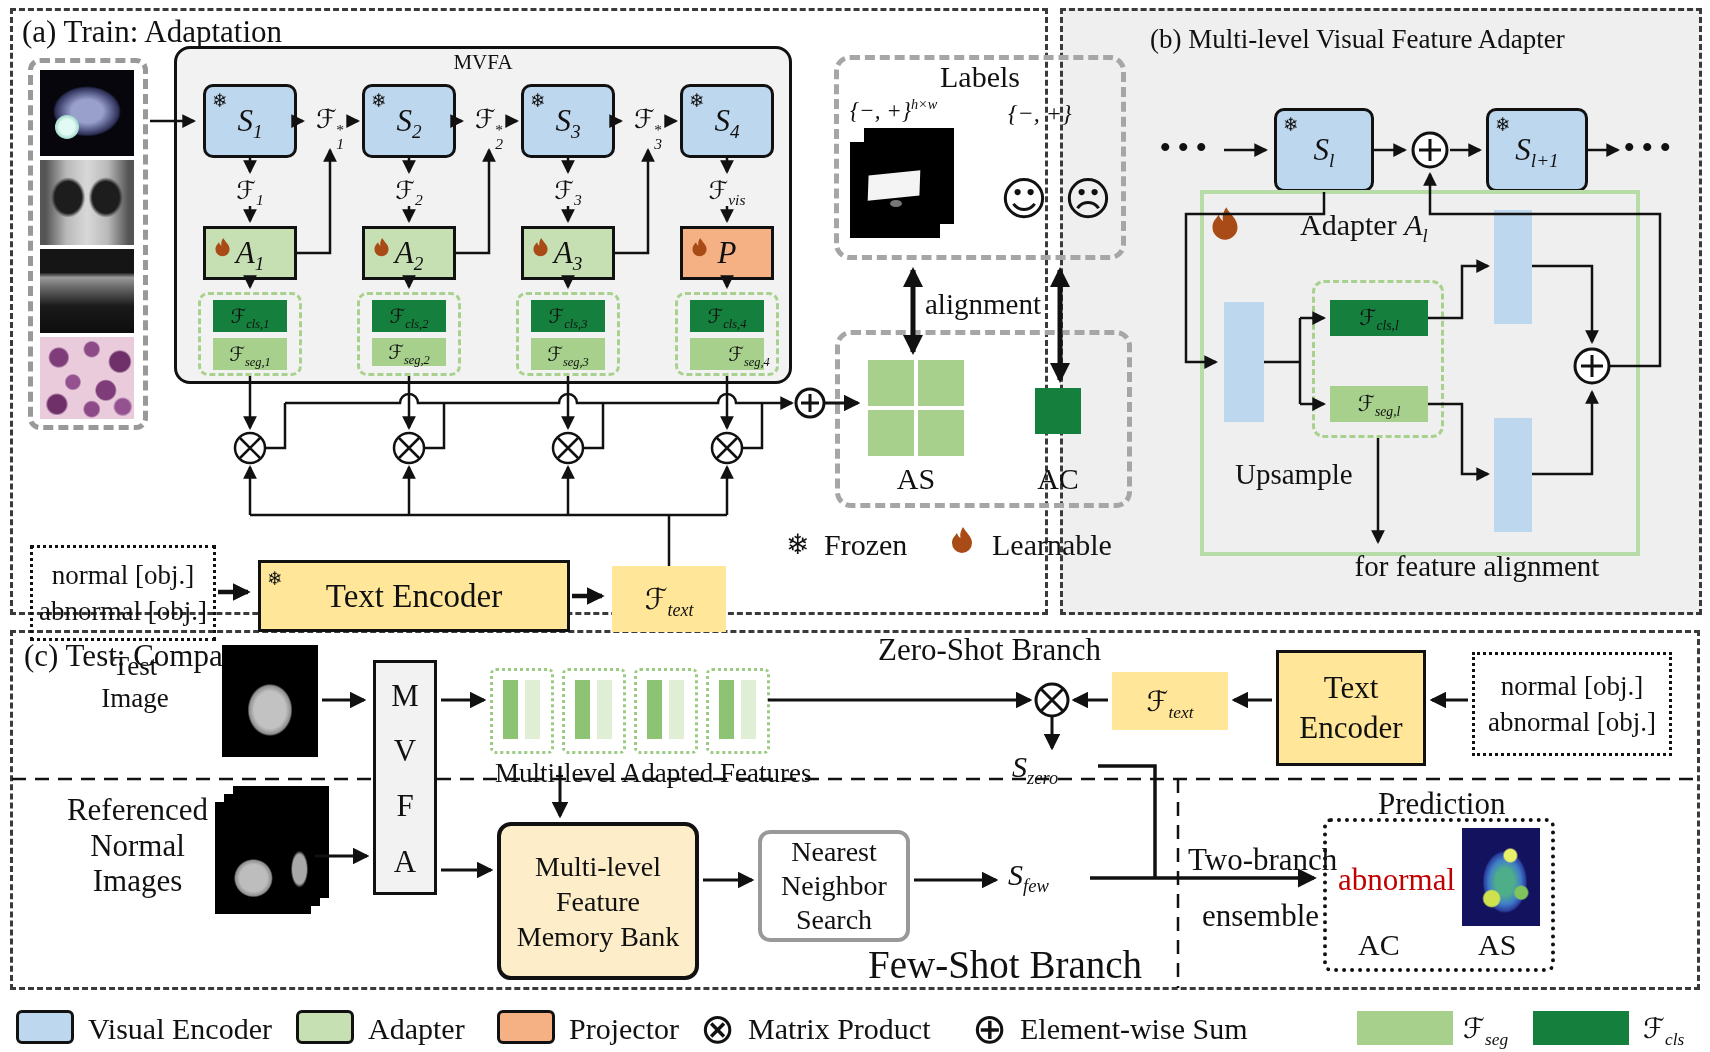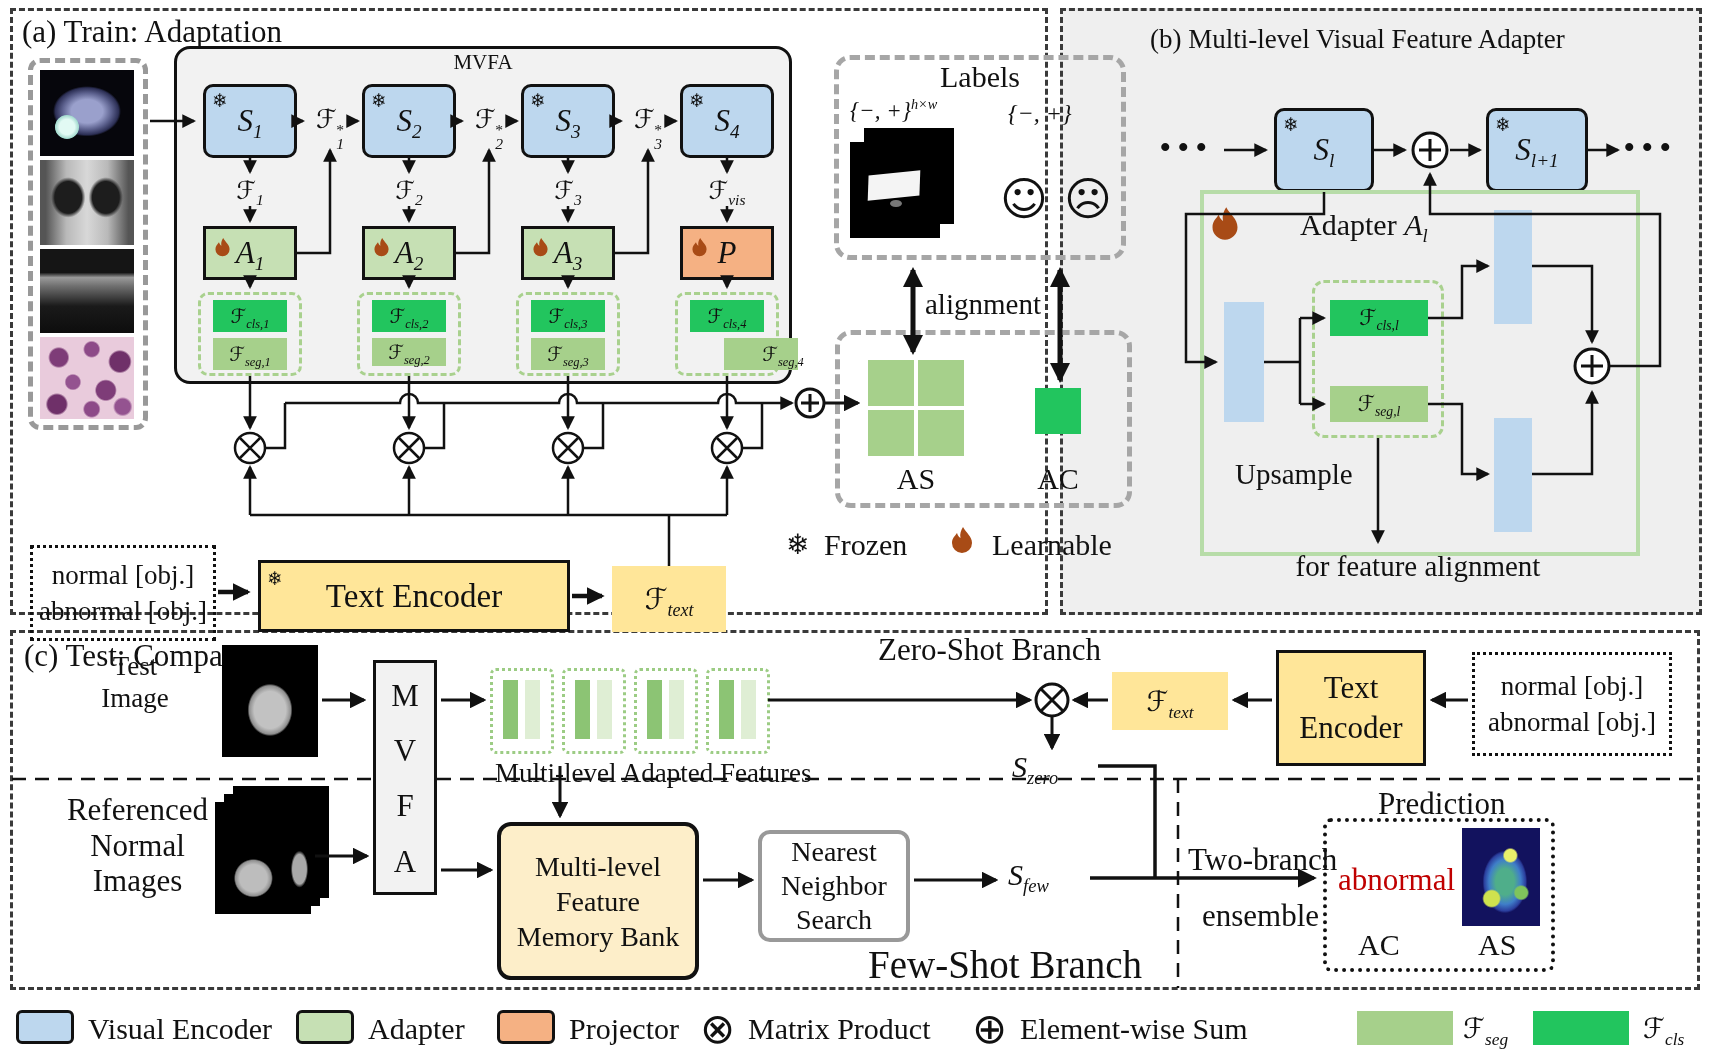--- a/index.html
+++ b/index.html
@@ -10,21 +10,21 @@
   .lbl{position:absolute;white-space:nowrap;}
   .math{font-style:italic;}
   sub{font-size:62%;line-height:0;}
   sup{font-size:62%;line-height:0;}
   .supsub{display:inline-flex;flex-direction:column;line-height:0.9;font-size:60%;vertical-align:-0.45em;font-style:italic;}
   .supsub .s1{font-style:normal;}
   .blue{background:#bdd7ee;}
   .greenbox{background:#c6e0b4;}
   .orangebox{background:#f5b183;}
   .yellow{background:#ffe699;}
-  .clsbox{background:#22c55e;text-align:right;}
+  .clsbox{background:#15803d;text-align:right;}
   .segbox{background:#a6d08b;}
   .enc{border:3px solid #111;border-radius:10px;font-style:italic;font-size:31px;}
   .adp{border:3px solid #111;font-style:italic;font-size:31px;}
   .bundle{border:3px dashed #a9d18e;border-radius:10px;}
   .fbox{font-style:italic;font-size:20px;}
   .snow{position:absolute;left:6px;top:2px;font-size:19px;font-style:normal;font-family:"DejaVu Sans",sans-serif;}
   .flame{position:absolute;left:8px;top:8px;}
   .graydash{border:5px dashed #a6a6a6;border-radius:16px;}
   .dotted{border:3px dotted #111;}
   .medimg{position:absolute;width:94px;left:40px;}
@@ -165,21 +165,21 @@
 <div class="abs center fbox clsbox" style="left:531px;top:300px;width:74px;height:32px;">
     <span><span class="glyph">ℱ</span><sub>cls,3</sub></span>
   </div>
 <div class="abs center fbox segbox" style="left:531px;top:338px;width:74px;height:32px;">
     <span><span class="glyph">ℱ</span><sub>seg,3</sub></span>
   </div>
 <div class="abs bundle" style="left:675px;top:292px;width:104px;height:84px;"></div>
 <div class="abs center fbox clsbox" style="left:690px;top:300px;width:74px;height:32px;">
     <span><span class="glyph">ℱ</span><sub>cls,4</sub></span>
   </div>
-<div class="abs center fbox segbox" style="left:724px;top:338px;width:74px;height:32px;padding-left:44px;">
+<div class="abs center fbox segbox" style="left:690px;top:338px;width:74px;height:32px;padding-left:44px;">
     <span><span class="glyph">ℱ</span><sub>seg,4</sub></span>
   </div>
 
 <div class="abs dotted center" style="left:30px;top:545px;width:186px;height:96px;font-size:27px;line-height:1.35;">
     <div>
       <div>normal [obj.]</div>
       <div>abnormal [obj.]</div>
     </div>
   </div>
 <div class="abs center yellow" style="left:258px;top:560px;width:312px;height:72px;border:3.5px solid #111;font-size:33px;">
@@ -246,21 +246,21 @@
 <div class="abs center fbox clsbox" style="left:1330px;top:300px;width:98px;height:36px;font-size:22px;">
     <span><span class="glyph">ℱ</span><sub>cls,l</sub></span>
   </div>
 <div class="abs center fbox segbox" style="left:1330px;top:386px;width:98px;height:36px;font-size:22px;">
     <span><span class="glyph">ℱ</span><sub>seg,l</sub></span>
   </div>
 <div class="abs blue" style="left:1494px;top:210px;width:38px;height:114px;"></div>
 <div class="abs blue" style="left:1494px;top:418px;width:38px;height:114px;"></div>
 
 <div class="lbl" style="left:1235px;top:458px;font-size:29px;">Upsample</div>
-<div class="lbl" style="left:1268px;top:550px;width:300px;text-align:center;font-size:29px;">for feature alignment</div>
+<div class="lbl" style="left:1327px;top:550px;width:300px;text-align:center;font-size:29px;">for feature alignment</div>
 
 <div class="lbl" style="left:24px;top:638px;font-size:31px;">(c) Test: Comparison</div>
 
 <div class="lbl" style="left:60px;top:650px;width:150px;text-align:center;font-size:27px;line-height:1.2;">
     <div>Test</div>
     <div>Image</div>
   </div>
 <div class="abs img-gray" style="left:222px;top:645px;width:96px;height:112px;"></div>
 
 <div class="abs" style="left:373px;top:660px;width:64px;height:235px;background:#f2f2f2;border:3.5px solid #111;"></div>

